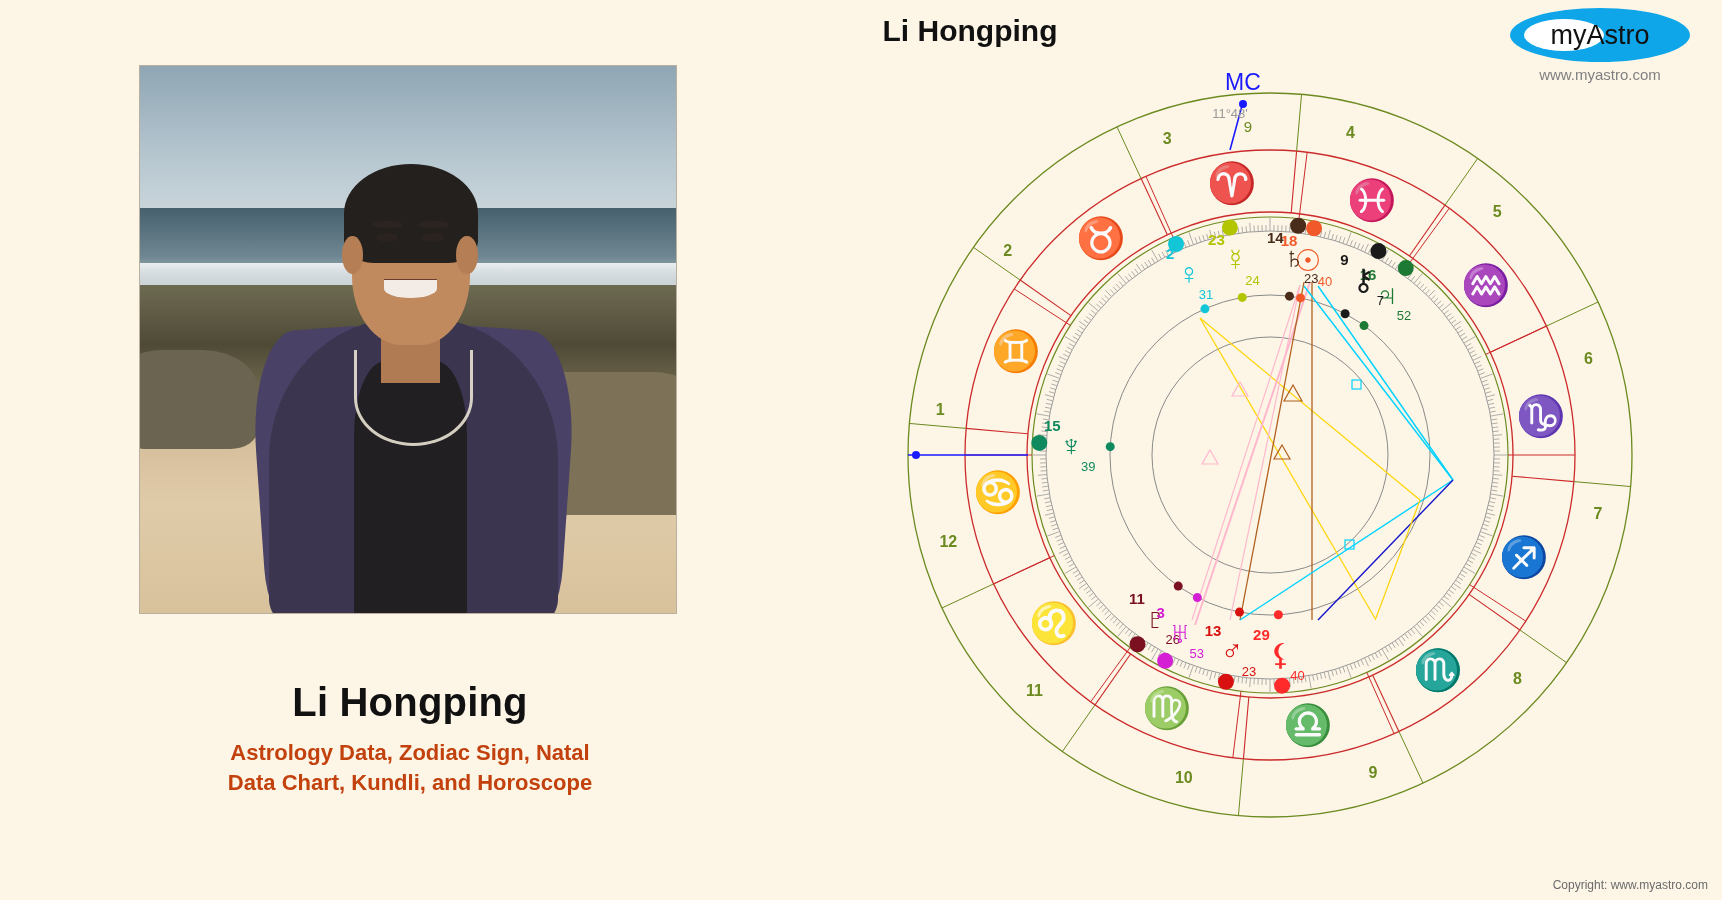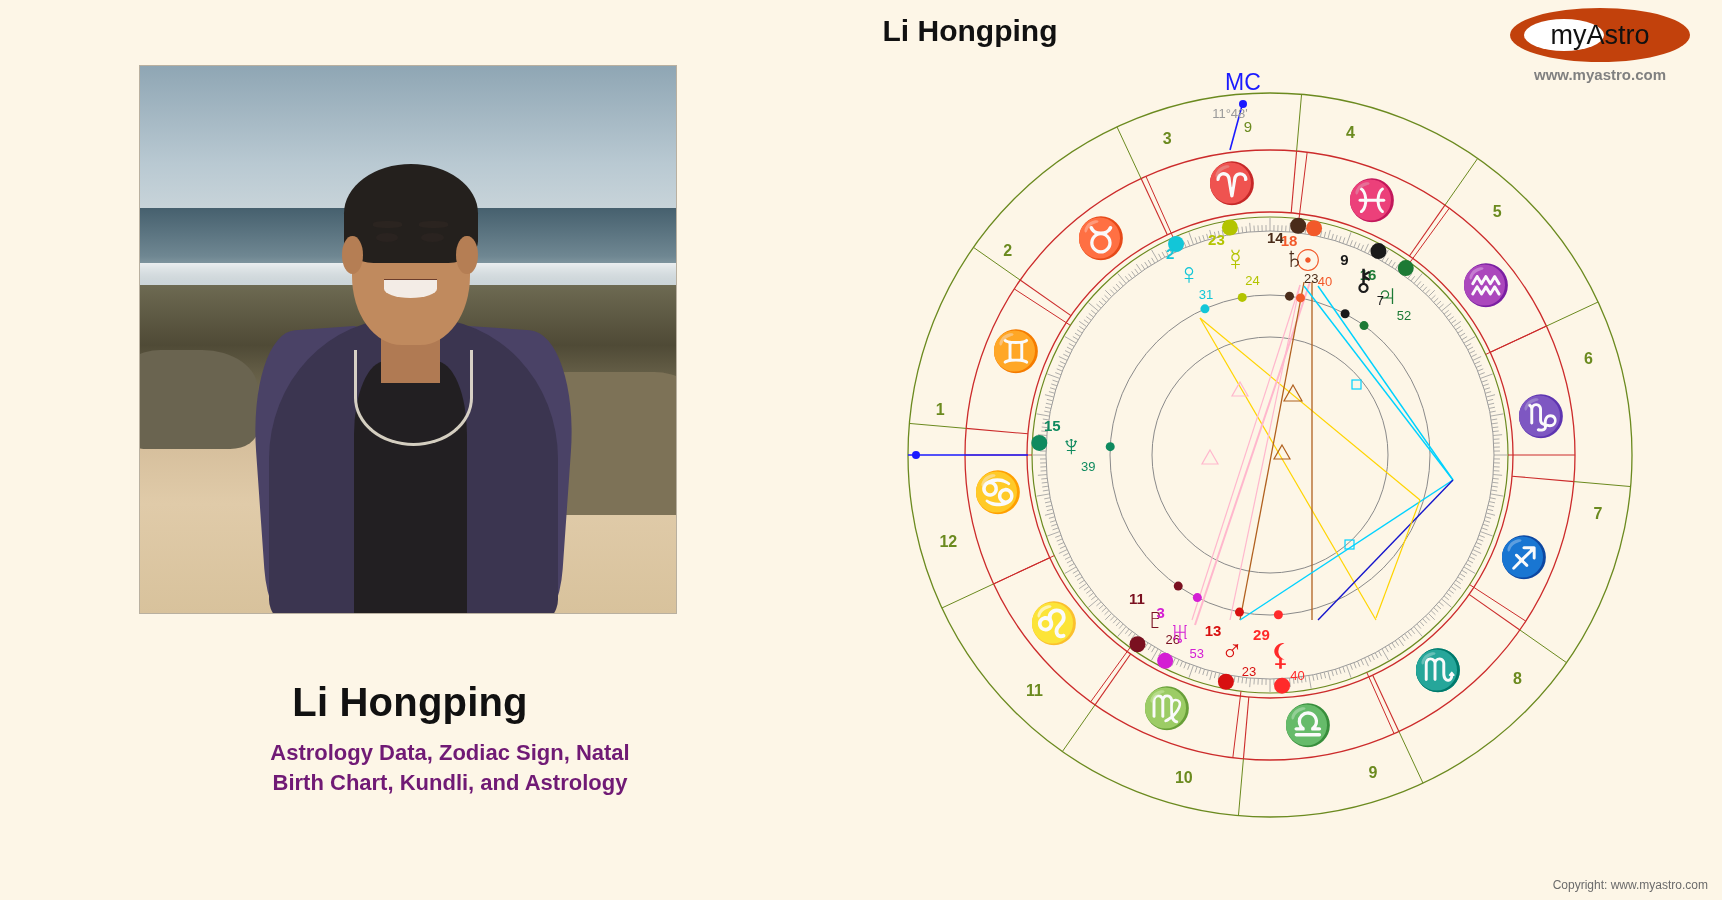--- a/index.html
+++ b/index.html
@@ -59,34 +59,34 @@
   .pr-brow-r{position:absolute;left:52%;top:28.4%;width:5.4%;height:1.2%;
     background:#2b2420;border-radius:40%;}
   .pr-mouth{position:absolute;left:45.5%;top:39%;width:10%;height:3.2%;
     background:#f3ece6;border-radius:0 0 60% 60%;border-top:1.5px solid #6b3d2c;}
   .pr-neckl{position:absolute;left:40%;top:52%;width:21%;height:17%;
     border:3px solid #e8e1d2;border-top:none;
     border-radius:0 0 60% 60%;opacity:.9;}
   #name-title{position:absolute;left:0;top:680px;width:820px;text-align:center;
     font-size:40px;font-weight:bold;color:#111;letter-spacing:.2px;}
   #name-subtitle{position:absolute;left:0;top:738px;width:820px;text-align:center;
-    font-size:22px;font-weight:bold;color:#701a75;line-height:30px;padding-left:40px;}
+    font-size:22px;font-weight:bold;color:#c2410c;line-height:30px;}
   
   #chart-person-name{position:absolute;left:770px;top:14px;width:400px;
     text-align:center;font-size:30px;font-weight:bold;color:#111;}
   #brand{position:absolute;right:12px;top:8px;width:220px;text-align:center;}
   #brand-logo{position:relative;width:180px;height:54px;margin:0 auto;
-    background:#c2410c;border-radius:50%;}
+    background:#0ea5e9;border-radius:50%;}
   #brand-logo-inner{position:absolute;left:14px;top:11px;width:80px;height:32px;
     background:#fff;border-radius:50%;}
   #brand-text{position:absolute;left:0;top:0;width:180px;height:54px;
     line-height:54px;text-align:center;font-size:27px;color:#111;}
   #brand-text .b-my{font-weight:400;}
   #brand-text .b-astro{font-weight:400;}
-  #brand-url{margin-top:4px;font-size:15px;color:#808080;font-weight:bold;}
+  #brand-url{margin-top:4px;font-size:15px;color:#808080;}
   #copyright{position:absolute;right:14px;bottom:8px;font-size:12px;color:#6b6b6b;}
   
   #chart-wrap{position:absolute;left:900px;top:60px;width:760px;height:790px;}
   svg{display:block;}
   text{font-family:"Liberation Sans",sans-serif;}
 </style>
 </head>
 <body>
 
 <div id="left-panel">
@@ -114,21 +114,21 @@
       <div class="pr-brow-r"></div>
       <div class="pr-eye-l"></div>
       <div class="pr-eye-r"></div>
       <div class="pr-mouth"></div>
     </div>
   </div>
 
   <div id="name-title">Li Hongping</div>
   <div id="name-subtitle">
     <div>Astrology Data, Zodiac Sign, Natal</div>
-    <div>Birth Chart, Kundli, and Astrology</div>
+    <div>Data Chart, Kundli, and Horoscope</div>
   </div>
 </div>
 
 <div id="chart-person-name">Li Hongping</div>
 
 <div id="brand">
   <div id="brand-logo">
     <div id="brand-logo-inner"></div>
     <div id="brand-text">
       <span class="b-my">my</span><span class="b-astro">Astro</span>

